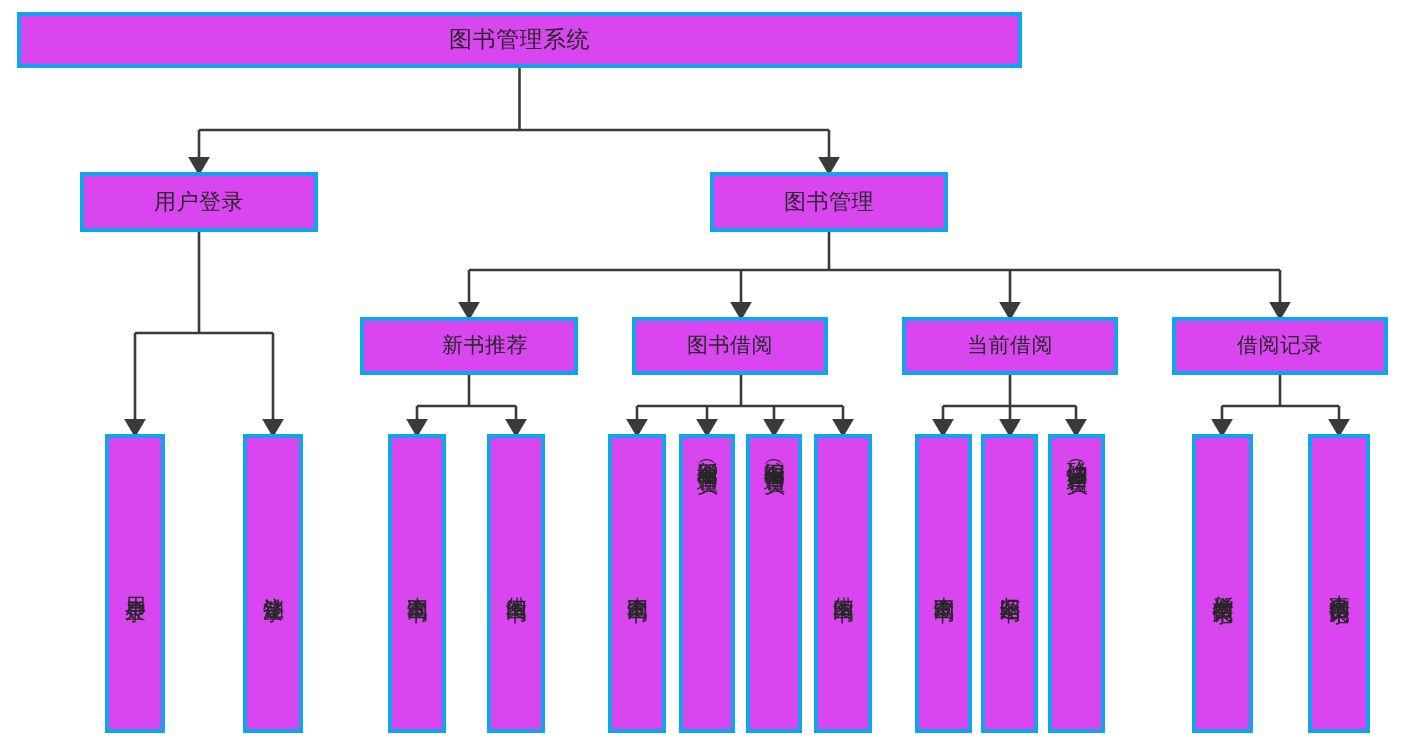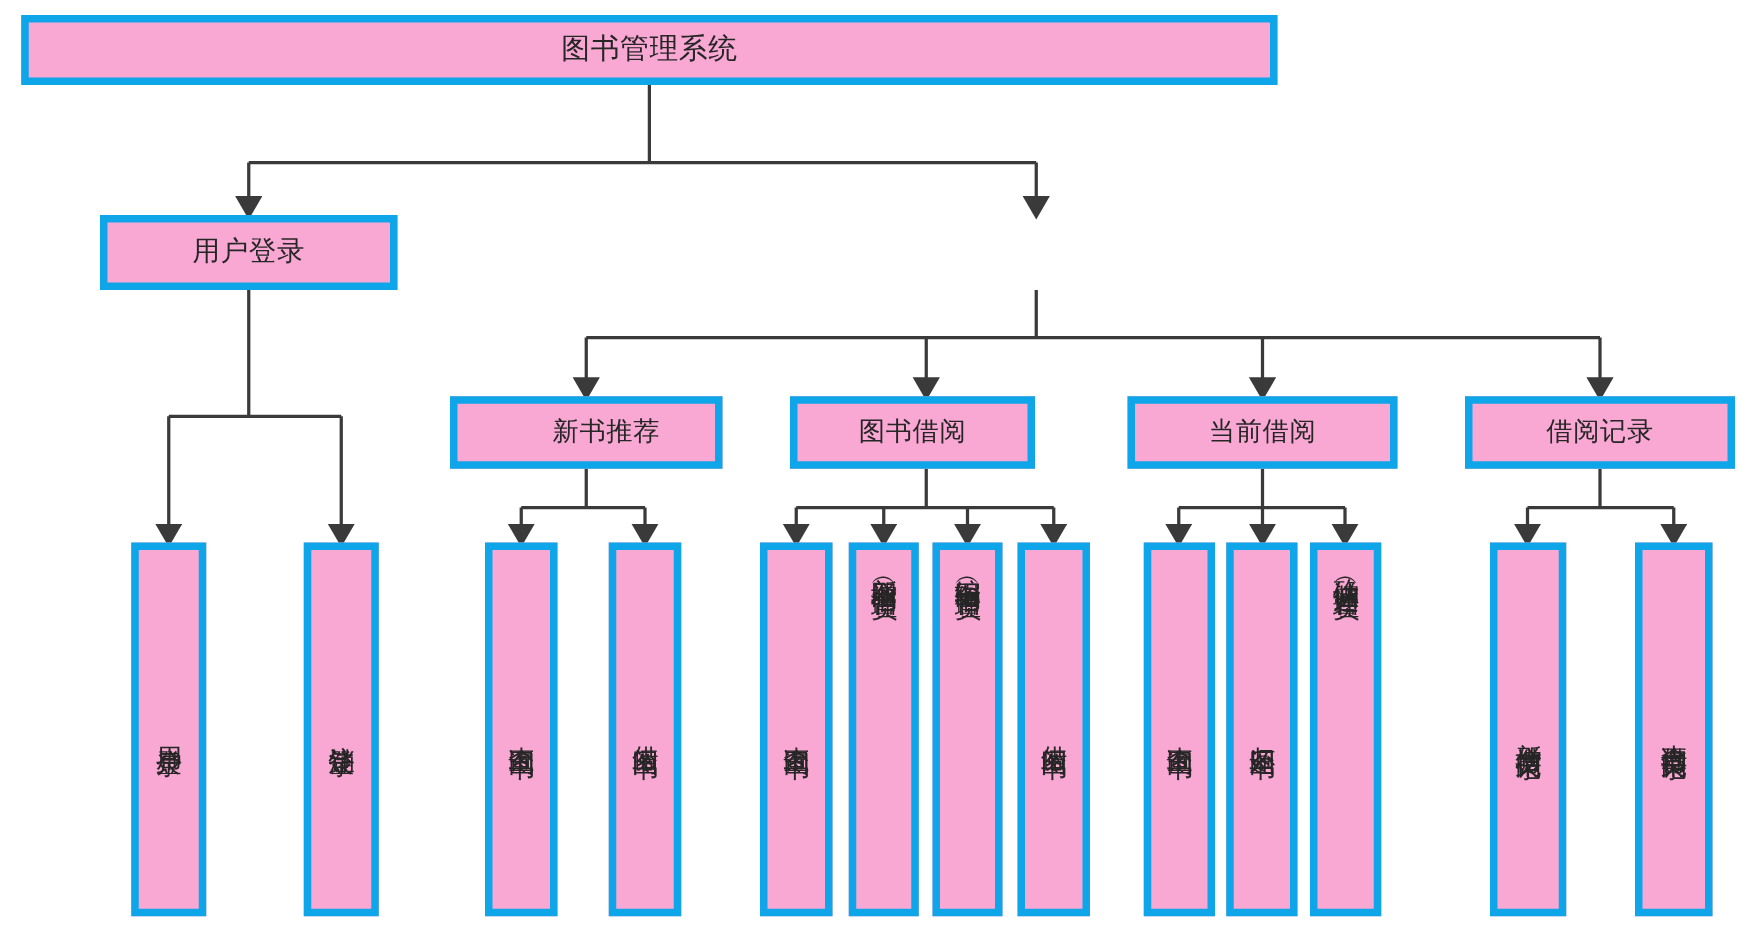--- a/index.html
+++ b/index.html
@@ -22,22 +22,22 @@
     position: absolute;
     left: 0;
     top: 0;
     width: 1405px;
     height: 747px;
     pointer-events: none;
   }
   .node {
     position: absolute;
     box-sizing: border-box;
-    background: #f9a8d4;
-    border: 6px solid #0ea5e9;
+    background: #d946ef;
+    border: 4px solid #0ea5e9;
     display: flex;
     align-items: center;
     justify-content: center;
     color: #262626;
   }
   .node.level-0 {
     font-size: 23px;
   }
   .node.level-1 {
     font-size: 22px;
@@ -132,20 +132,23 @@
     </g>
   </svg>
 
   <div class="node level-0" id="node-root" style="left: 17px; top: 12px; width: 1005px; height: 56px;">
     <span class="label">图书管理系统</span>
   </div>
 
   <div class="node level-1" id="node-l1-0" style="left: 80px; top: 172px; width: 238px; height: 60px;">
     <span class="label">用户登录</span>
   </div>
+  <div class="node level-1" id="node-l1-1" style="left: 710px; top: 172px; width: 238px; height: 60px;">
+    <span class="label">图书管理</span>
+  </div>
 
   <div class="node level-2" id="node-l2-0" style="left: 360px; top: 317px; width: 218px; height: 58px; padding-left: 32px;">
     <span class="label">新书推荐</span>
   </div>
   <div class="node level-2" id="node-l2-1" style="left: 632px; top: 317px; width: 196px; height: 58px;">
     <span class="label">图书借阅</span>
   </div>
   <div class="node level-2" id="node-l2-3" style="left: 1172px; top: 317px; width: 216px; height: 58px;">
     <span class="label">借阅记录</span>
   </div>

